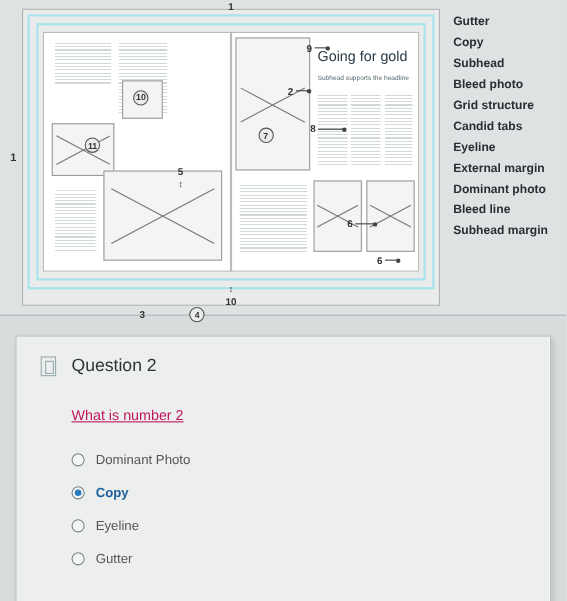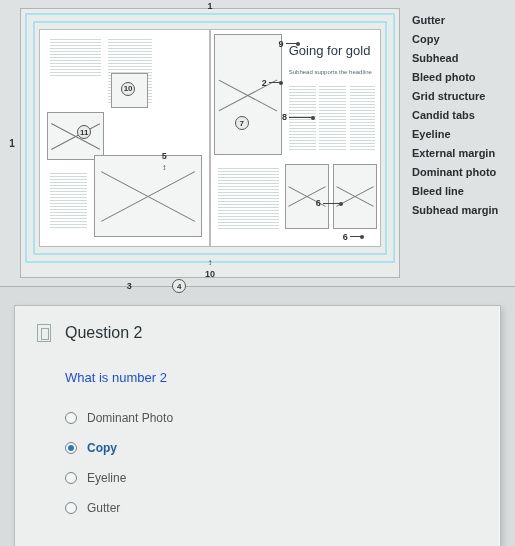--- a/index.html
+++ b/index.html
@@ -104,21 +104,21 @@
     border: 1px solid #b9bdbe;
     box-shadow: 2px 3px 6px rgba(0,0,0,.15), -1px -1px 2px rgba(255,255,255,.6) inset;
     padding: 18px 22px 20px 22px;
   }
   .qrow { display: flex; align-items: flex-start; gap: 14px; margin-bottom: 28px; }
   .flag {
     width: 14px; height: 18px; border: 1px solid #9aa; position: relative;
   }
   .flag::after { content: ""; position: absolute; left: 3px; top: 3px; width: 6px; height: 10px; border: 1px solid #9aa; }
   .qtitle { font-size: 16px; font-weight: 500; color: #2e3436; }
-  .qtext { font-size: 13px; color: #1d4ed8; margin: 4px 0 26px 28px; }
+  .qtext { font-size: 13px; color: #be185d; margin: 4px 0 26px 28px; text-decoration: underline; }
   .opts { margin-left: 28px; }
   .opt {
     display: flex; align-items: center; gap: 10px;
     font-size: 12px; color: #555; margin-bottom: 16px;
     cursor: pointer;
   }
   .radio {
     width: 12px; height: 12px; border: 1px solid #7a8486; border-radius: 50%;
     display: inline-flex; align-items: center; justify-content: center;
     background: #f4f6f6;

